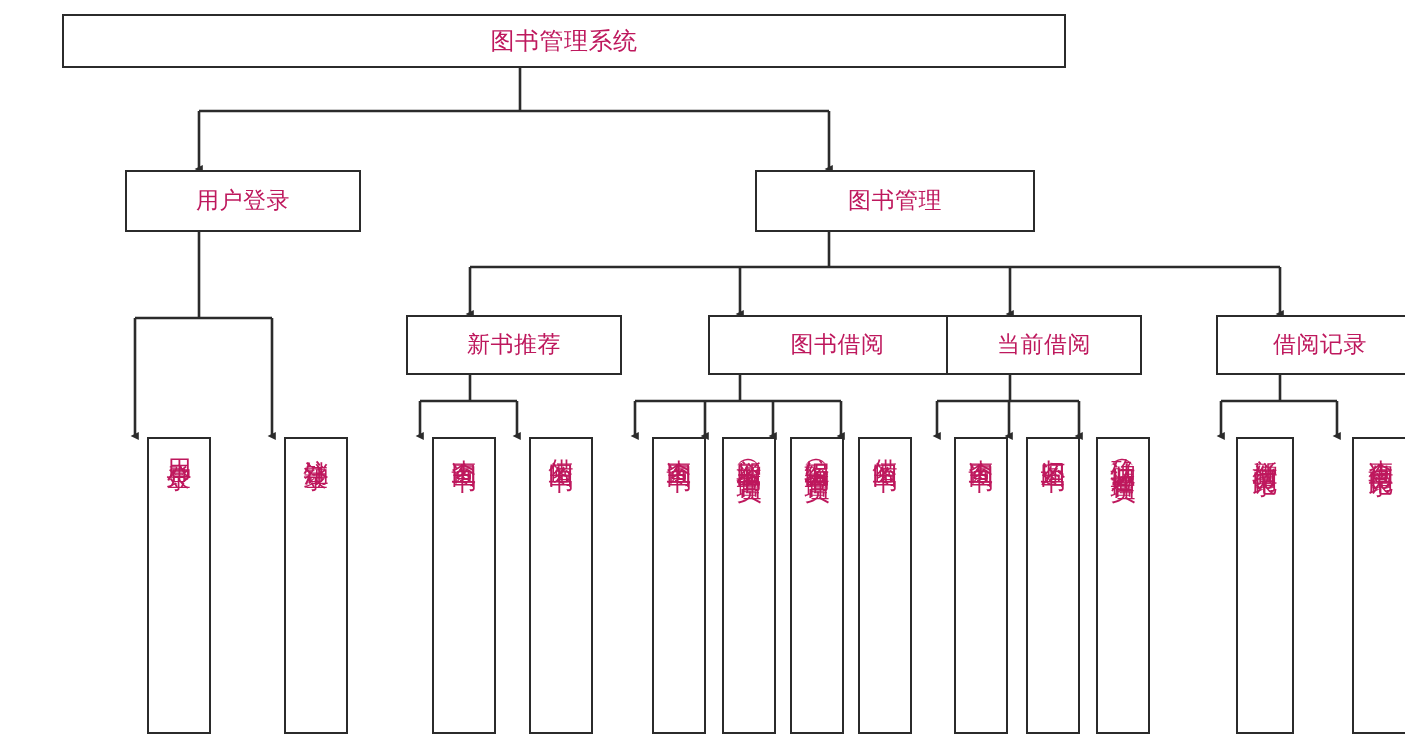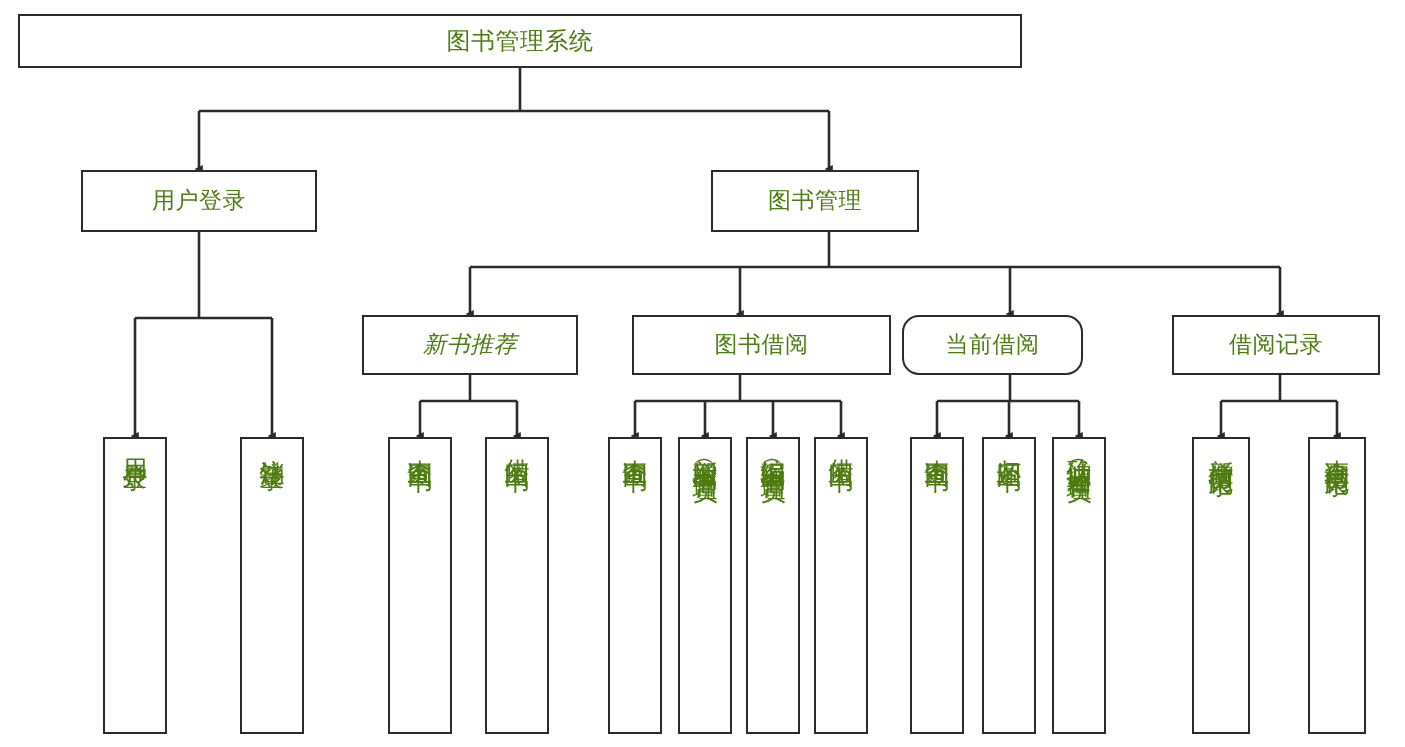--- a/index.html
+++ b/index.html
@@ -27,22 +27,23 @@
     pointer-events: none;
   }
   .node {
     position: absolute;
     box-sizing: border-box;
     border: 2.5px solid #2b2b2b;
     background: #ffffff;
     display: flex;
     align-items: center;
     justify-content: center;
-    color: #4d7c0f;
+    color: #be185d;
     z-index: 2;
+    margin-left: 44px;
   }
   .node .label {
     display: block;
     text-align: center;
     line-height: 1.12;
     letter-spacing: 0.5px;
   }
   
   .node.horiz .label {
     font-size: 23px;
@@ -125,31 +126,31 @@
       </g>
   </svg>
 
   <div class="node root horiz" style="left: 18px; top: 14px; width: 1004px; height: 54px;">
     <span class="label">图书管理系统</span>
   </div>
 
   <div class="node horiz" style="left: 81px; top: 170px; width: 236px; height: 62px;">
     <span class="label">用户登录</span>
   </div>
-  <div class="node horiz" style="left: 711px; top: 170px; width: 208px; height: 62px;">
+  <div class="node horiz" style="left: 711px; top: 170px; width: 280px; height: 62px;">
     <span class="label">图书管理</span>
   </div>
 
-  <div class="node horiz" style="left: 362px; top: 315px; width: 216px; height: 60px; font-style: italic;">
+  <div class="node horiz" style="left: 362px; top: 315px; width: 216px; height: 60px;">
     <span class="label">新书推荐</span>
   </div>
-  <div class="node horiz" style="left: 632px; top: 315px; width: 259px; height: 60px;">
+  <div class="node horiz" style="left: 664px; top: 315px; width: 259px; height: 60px;">
     <span class="label">图书借阅</span>
   </div>
-  <div class="node horiz" style="left: 902px; top: 315px; width: 181px; height: 60px; border-radius: 17px;">
+  <div class="node horiz" style="left: 902px; top: 315px; width: 196px; height: 60px;">
     <span class="label">当前借阅</span>
   </div>
   <div class="node horiz" style="left: 1172px; top: 315px; width: 208px; height: 60px;">
     <span class="label">借阅记录</span>
   </div>
 
   <div class="node vert" style="left: 103px; top: 437px; width: 64px; height: 297px;">
     <span class="label">用户登录</span>
   </div>
   <div class="node vert" style="left: 240px; top: 437px; width: 64px; height: 297px;">

